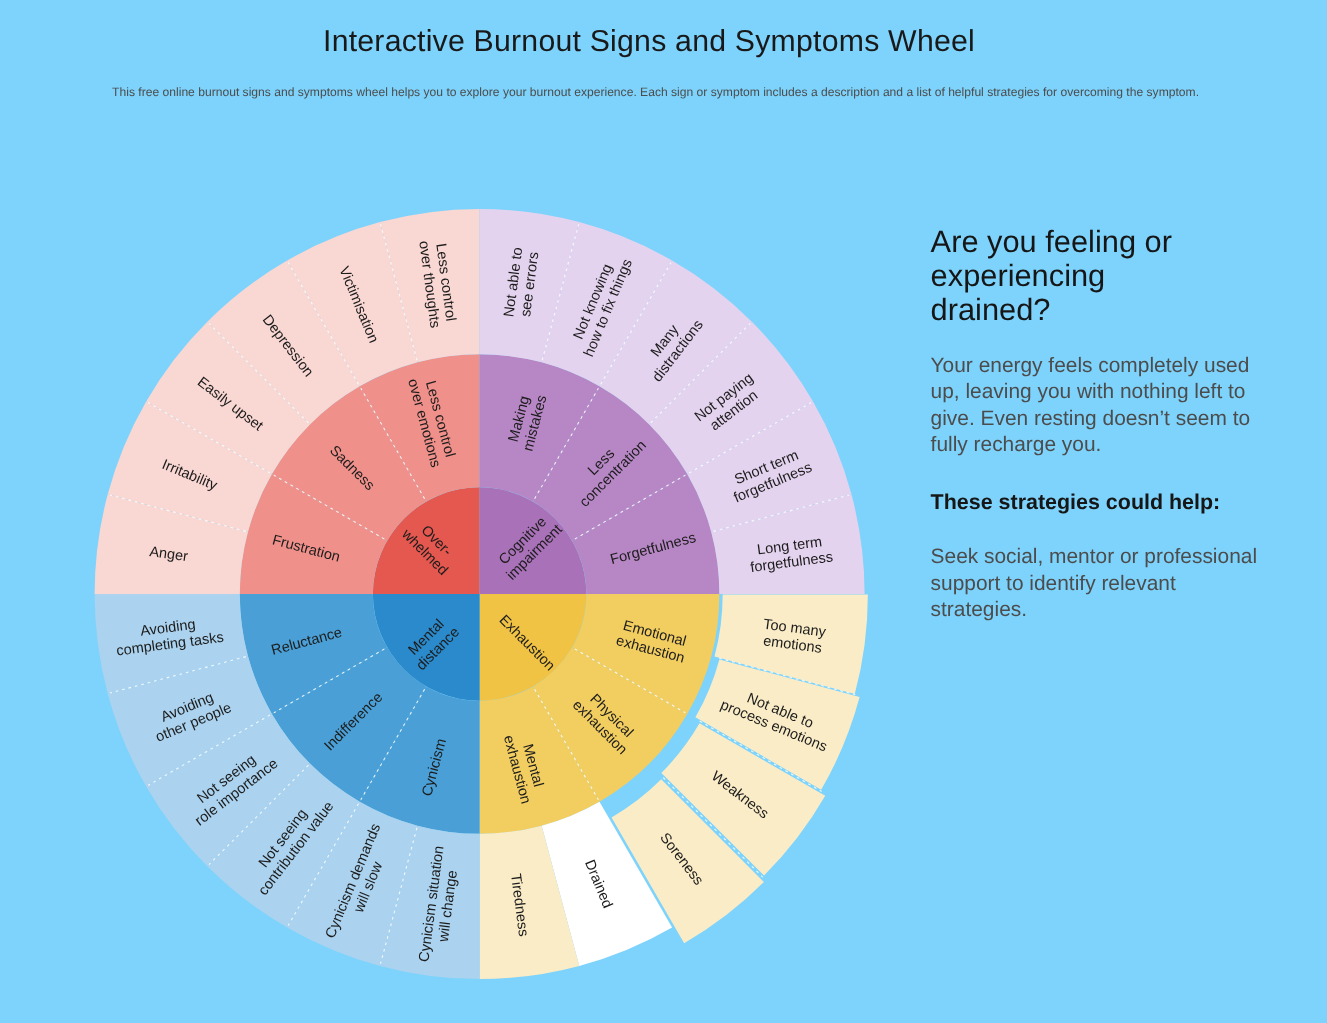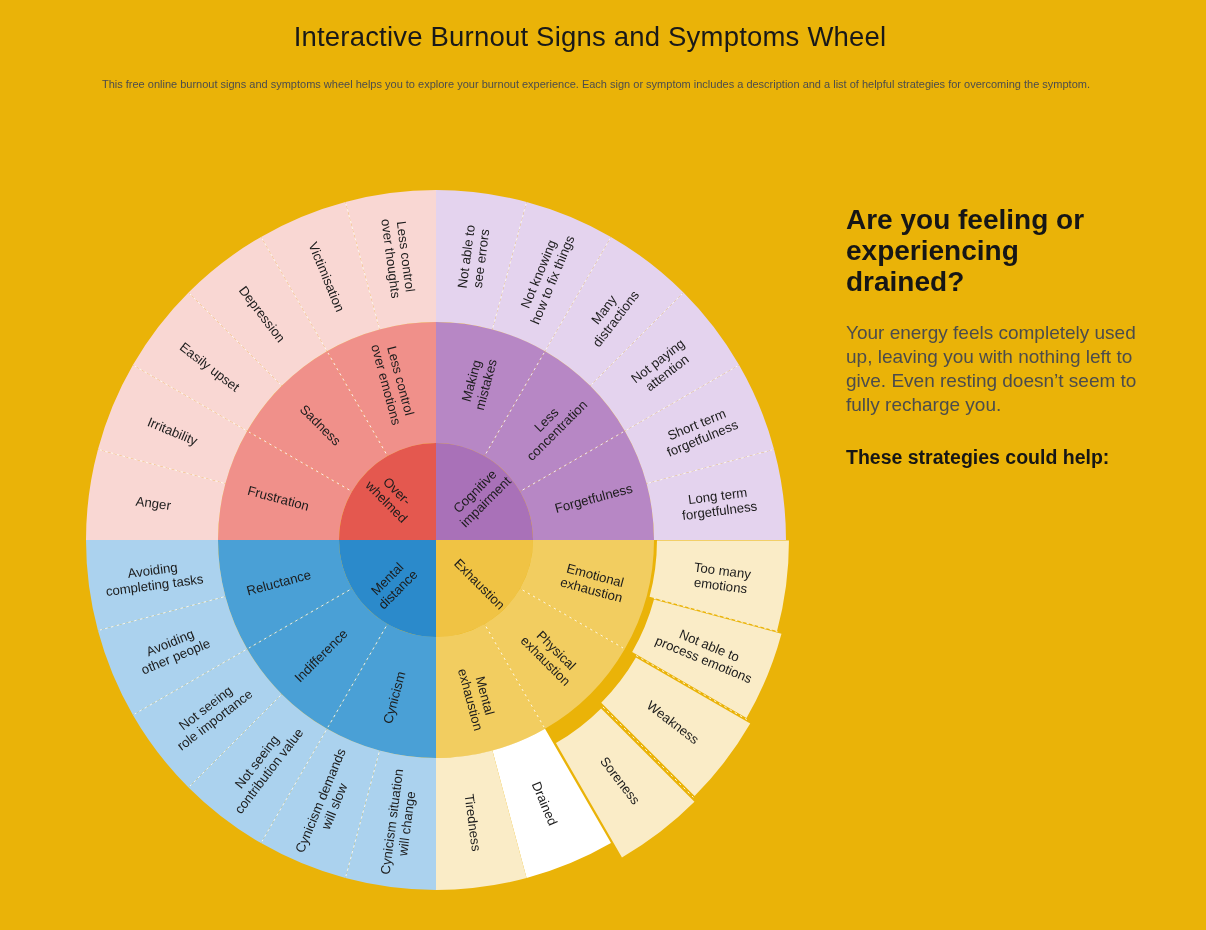--- a/index.html
+++ b/index.html
@@ -1,25 +1,25 @@
 <!DOCTYPE html>
 <html><head>
 <meta charset="utf-8">
 <style>
   html,body{margin:0;padding:0;background:#ffffff;}
   body{font-family:"Liberation Sans","DejaVu Sans",sans-serif;color:#1d1d1d;}
-  .page{position:relative;width:1206px;height:930px;background:#eab308;overflow:hidden;}
+  .page{position:relative;width:1206px;height:930px;background:#7dd3fc;overflow:hidden;}
   .page-title{position:absolute;top:21px;left:0;width:1180px;margin:0;text-align:center;
     font-size:27.5px;font-weight:400;color:#191919;letter-spacing:.2px;}
   .page-subtitle{position:absolute;top:72px;left:90px;width:1000px;margin:0;text-align:right;
     font-size:11px;line-height:24px;color:#4c4c4c;}
   .wheel-wrap{position:absolute;left:66px;top:170px;width:740px;height:740px;}
   .info-panel{position:absolute;left:846px;top:204px;width:318px;}
   .info-panel h2{margin:0 0 24px;max-width:262px;font-size:28px;line-height:31px;
-    font-weight:700;color:#161616;}
+    font-weight:400;color:#161616;}
   .info-panel p{margin:0 0 28px;font-size:19px;line-height:24px;color:#4c4c4c;max-width:306px;}
   .info-panel h3{margin:0 0 26px;font-size:19.5px;line-height:24px;font-weight:700;color:#161616;}
   svg text{font-family:"Liberation Sans","DejaVu Sans",sans-serif;}
 </style>
 </head>
 <body>
 
 <div class="page">
 
   <h1 class="page-title">Interactive Burnout Signs and Symptoms Wheel</h1>
@@ -133,15 +133,16 @@
         <text text-anchor="middle" font-size="13.2" fill="#1c1c1c" transform="translate(212.55 412.19) rotate(-15.00)"><tspan x="0" dy="5">Reluctance</tspan></text>
         <text text-anchor="middle" font-size="13.2" fill="#1c1c1c" transform="translate(106.69 479.06) rotate(-22.50)"><tspan x="0" dy="-2.5">Avoiding</tspan><tspan x="0" dy="15">other people</tspan></text>
         <text text-anchor="middle" font-size="13.2" fill="#1c1c1c" transform="translate(87.44 407.20) rotate(-7.50)"><tspan x="0" dy="-2.5">Avoiding</tspan><tspan x="0" dy="15">completing tasks</tspan></text>
       </svg>
   </div>
 
   <aside class="info-panel">
     <h2>Are you feeling or experiencing drained?</h2>
     <p>Your energy feels completely used up, leaving you with nothing left to give. Even resting doesn’t seem to fully recharge you.</p>
     <h3>These strategies could help:</h3>
+    <p>Seek social, mentor or professional support to identify relevant strategies.</p>
   </aside>
 
 </div>
 
 </body></html>

